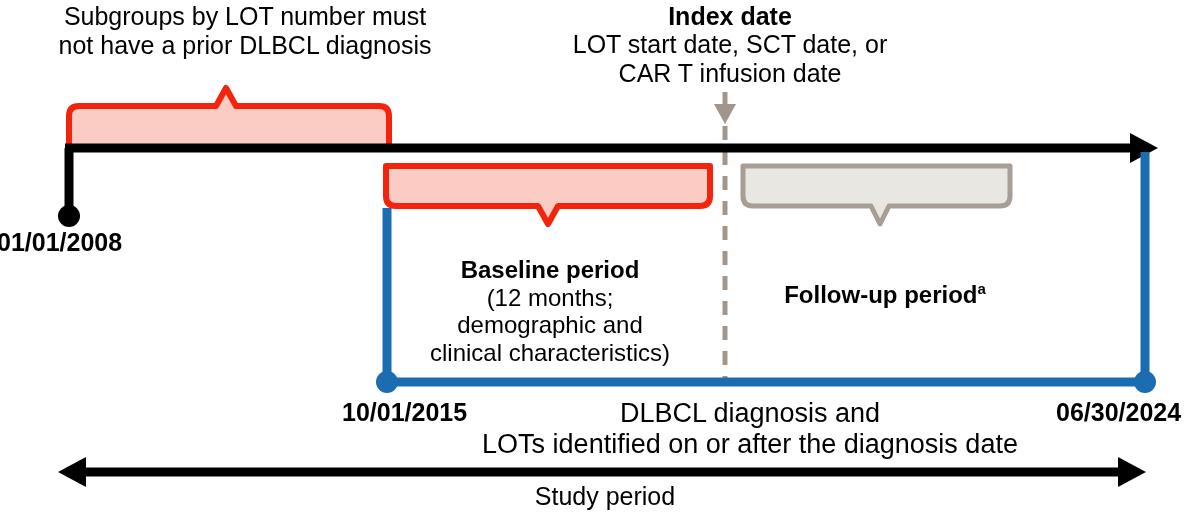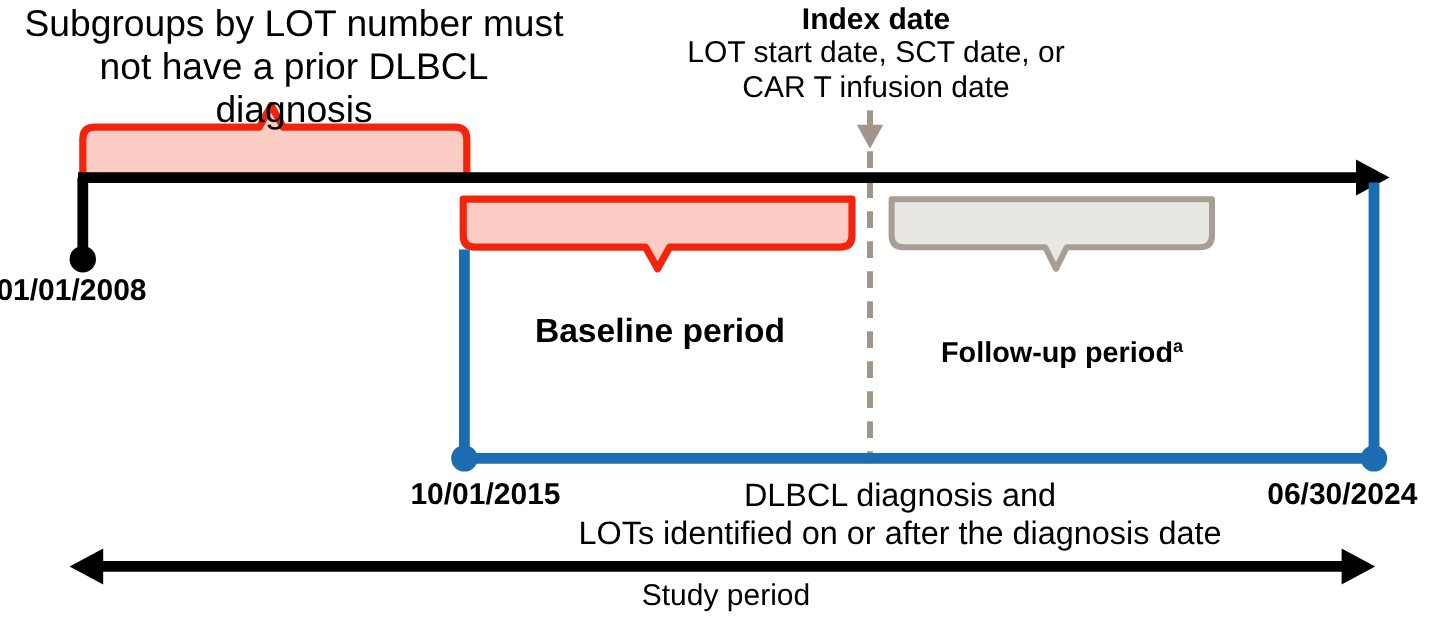--- a/index.html
+++ b/index.html
@@ -20,21 +20,21 @@
     color: #000000;
     line-height: 1.16;
     white-space: pre-line;
   }
 
   
   #subgroup-note {
     left: 20px;
     top: 2px;
     width: 450px;
-    font-size: 31px;
+    font-size: 25px;
     text-align: center;
   }
 
   
   #index-title {
     left: 545px;
     top: 2px;
     width: 370px;
     font-size: 25px;
     font-weight: bold;
@@ -46,21 +46,21 @@
     width: 380px;
     font-size: 25px;
     text-align: center;
   }
 
   
   #baseline-label {
     left: 400px;
     top: 228px;
     width: 300px;
-    font-size: 28px;
+    font-size: 24px;
     text-align: center;
   }
   #baseline-label .hd { font-weight: bold; display: block; }
 
   #followup-label {
     left: 740px;
     top: 228px;
     width: 290px;
     font-size: 24px;
     text-align: center;
@@ -169,21 +169,23 @@
 
   <div class="txt" id="subgroup-note">Subgroups by LOT number must
 not have  a prior  DLBCL diagnosis</div>
 
   <div class="txt" id="index-sub">LOT start date, SCT date, or
 CAR T infusion date</div>
 
   <div class="txt" id="index-title">Index date</div>
 
   <div class="txt" id="baseline-label">
-    <span class="hd">Baseline period</span>
+    <span class="hd">Baseline period</span><span>(12 months;
+demographic and
+clinical characteristics)</span>
   </div>
 
   <div class="txt" id="followup-label">
     <span class="hd"><span>Follow-up period</span><span class="sup">a</span></span>
   </div>
 
   <div class="datelabel" id="date-start">01/01/2008</div>
 
   <div class="datelabel" id="date-blue-start">10/01/2015</div>
 

